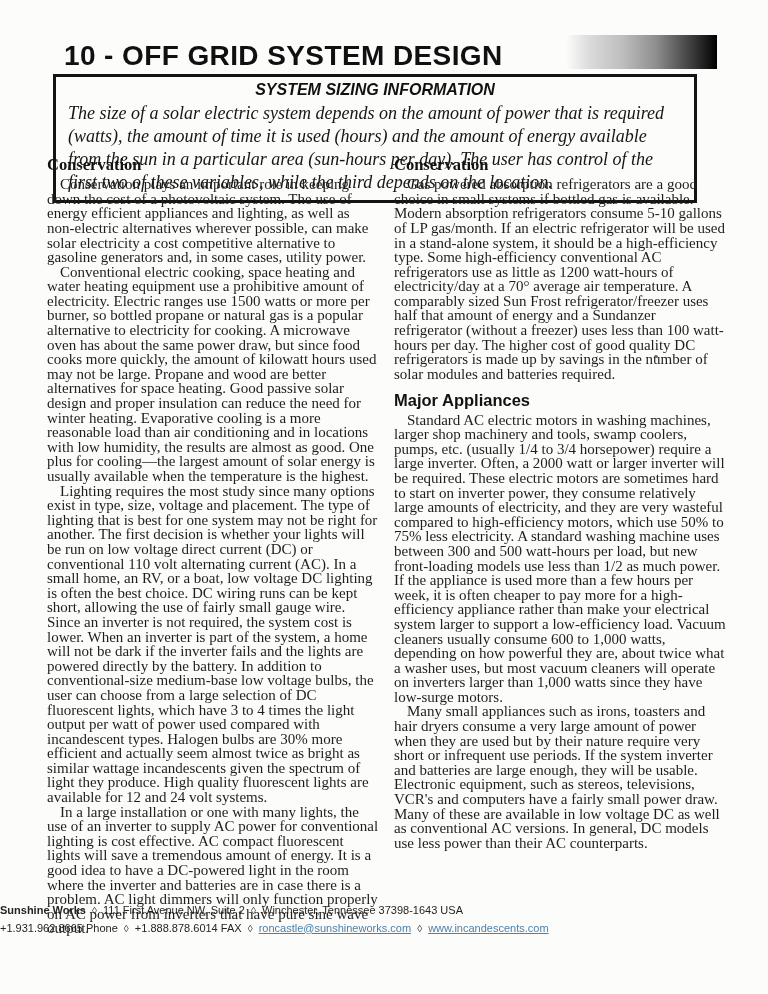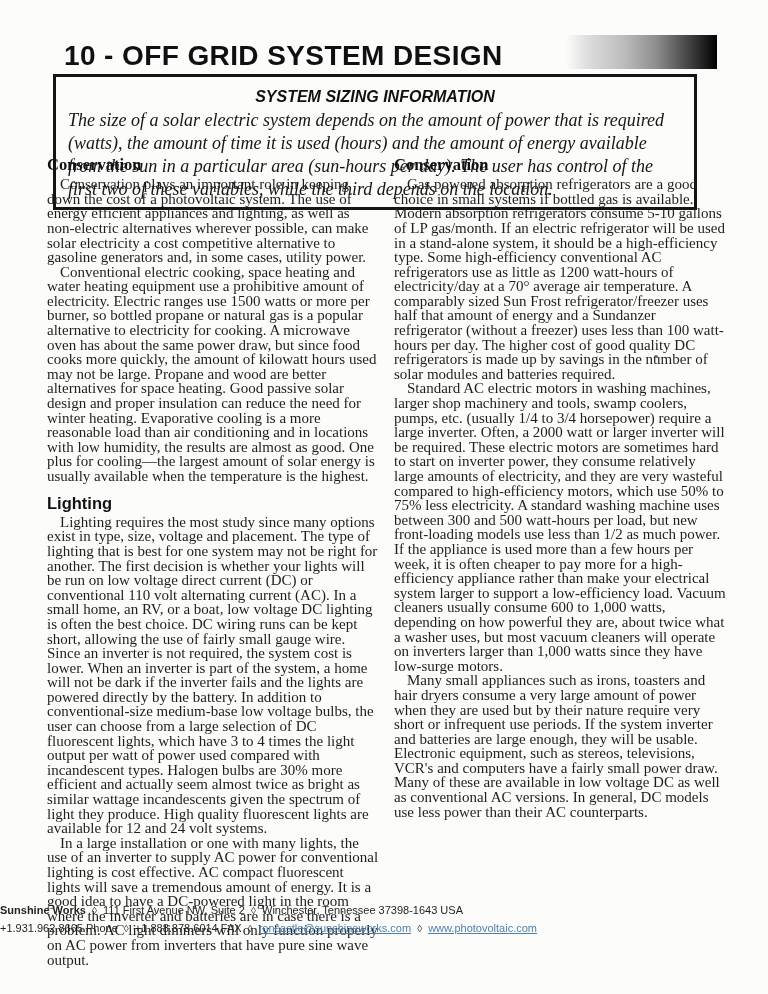--- a/index.html
+++ b/index.html
@@ -28,21 +28,21 @@
     position:absolute;left:53px;top:74px;width:644px;
     box-sizing:border-box;
     border:3px solid #141414;
     background:#fcfcfb;
     padding:3px 12px 7px 12px;
   }
   .info-box-title{
     text-align:center;
     font-family:"Liberation Sans",sans-serif;
     font-weight:bold;font-style:italic;
-    font-size:16px;margin:8px 0 3px;color:#111;
+    font-size:16px;margin:1px 0 3px;color:#111;
   }
   .info-box-body{
     font-family:"Liberation Serif",serif;
     font-style:italic;font-size:18px;line-height:1.27;
     margin:0;color:#161616;
   }
   .columns{
     position:absolute;left:47px;top:156px;width:679px;
     display:flex;gap:15px;
   }
@@ -90,32 +90,32 @@
 
     <div class="col">
       <section>
         <h2 class="sec-heading">Conservation</h2>
         <p class="body-para">Conservation plays an important role in keeping down the cost of a photovoltaic system. The use of energy efficient appliances and lighting, as well as non-electric alternatives wherever possible, can make solar electricity a cost competitive alternative to gasoline generators and, in some cases, utility power.</p>
       </section>
       <section>
         <p class="body-para">Conventional electric cooking, space heating and water heating equipment use a prohibitive amount of electricity. Electric ranges use 1500 watts or more per burner, so bottled propane or natural gas is a popular alternative to electricity for cooking. A microwave oven has about the same power draw, but since food cooks more quickly, the amount of kilowatt hours used may not be large. Propane and wood are better alternatives for space heating. Good passive solar design and proper insulation can reduce the need for winter heating. Evaporative cooling is a more reasonable load than air conditioning and in locations with low humidity, the results are almost as good. One plus for cooling—the largest amount of solar energy is usually available when the temperature is the highest.</p>
       </section>
       <section>
-        <h2 class="sec-heading">Lighting</h2>
         <p class="body-para">Lighting requires the most study since many options exist in type, size, voltage and placement. The type of lighting that is best for one system may not be right for another. The first decision is whether your lights will be run on low voltage direct current (DC) or conventional 110 volt alternating current (AC). In a small home, an RV, or a boat, low voltage DC lighting is often the best choice. DC wiring runs can be kept short, allowing the use of fairly small gauge wire. Since an inverter is not required, the system cost is lower. When an inverter is part of the system, a home will not be dark if the inverter fails and the lights are powered directly by the battery. In addition to conventional-size medium-base low voltage bulbs, the user can choose from a large selection of DC fluorescent lights, which have 3 to 4 times the light output per watt of power used compared with incandescent types. Halogen bulbs are 30% more efficient and actually seem almost twice as bright as similar wattage incandescents given the spectrum of light they produce. High quality fluorescent lights are available for 12 and 24 volt systems.</p>
         <p class="body-para">In a large installation or one with many lights, the use of an inverter to supply AC power for conventional lighting is cost effective. AC compact fluorescent lights will save a tremendous amount of energy. It is a good idea to have a DC-powered light in the room where the inverter and batteries are in case there is a problem. AC light dimmers will only function properly on AC power from inverters that have pure sine wave output.</p>
       </section>
     </div>
 
     <div class="col">
       <section>
         <h2 class="sec-heading">Conservation</h2>
         <p class="body-para">Gas powered absorption refrigerators are a good choice in small systems if bottled gas is available. Modern absorption refrigerators consume 5-10 gallons of LP gas/month. If an electric refrigerator will be used in a stand-alone system, it should be a high-efficiency type. Some high-efficiency conventional AC refrigerators use as little as 1200 watt-hours of electricity/day at a 70° average air temperature. A comparably sized Sun Frost refrigerator/freezer uses half that amount of energy and a Sundanzer refrigerator (without a freezer) uses less than 100 watt-hours per day. The higher cost of good quality DC refrigerators is made up by savings in the number of solar modules and batteries required.</p>
       </section>
       <section>
+        <h2 class="sec-heading">Major Appliances</h2>
         <p class="body-para">Standard AC electric motors in washing machines, larger shop machinery and tools, swamp coolers, pumps, etc. (usually 1/4 to 3/4 horsepower) require a large inverter. Often, a 2000 watt or larger inverter will be required. These electric motors are sometimes hard to start on inverter power, they consume relatively large amounts of electricity, and they are very wasteful compared to high-efficiency motors, which use 50% to 75% less electricity. A standard washing machine uses between 300 and 500 watt-hours per load, but new front-loading models use less than 1/2 as much power. If the appliance is used more than a few hours per week, it is often cheaper to pay more for a high-efficiency appliance rather than make your electrical system larger to support a low-efficiency load. Vacuum cleaners usually consume 600 to 1,000 watts, depending on how powerful they are, about twice what a washer uses, but most vacuum cleaners will operate on inverters larger than 1,000 watts since they have low-surge motors.</p>
       </section>
       <section>
         <p class="body-para">Many small appliances such as irons, toasters and hair dryers consume a very large amount of power when they are used but by their nature require very short or infrequent use periods. If the system inverter and batteries are large enough, they will be usable. Electronic equipment, such as stereos, televisions, VCR's and computers have a fairly small power draw. Many of these are available in low voltage DC as well as conventional AC versions. In general, DC models use less power than their AC counterparts.</p>
       </section>
     </div>
 
   </div>
 
   <div class="artifact-dot"></div>
@@ -128,17 +128,17 @@
       <span class="diamond">◊</span>
       <span>Winchester, Tennessee 37398-1643 USA</span>
     </div>
     <div>
       <span>+1.931.962.8665 Phone</span>
       <span class="diamond">◊</span>
       <span>+1.888.878.6014 FAX</span>
       <span class="diamond">◊</span>
       <a class="link">roncastle@sunshineworks.com</a>
       <span class="diamond">◊</span>
-      <a class="link">www.photovoltaic.com</a>
+      <a class="link">www.incandescents.com</a>
     </div>
   </div>
 
 </div>
 
 </body></html>

